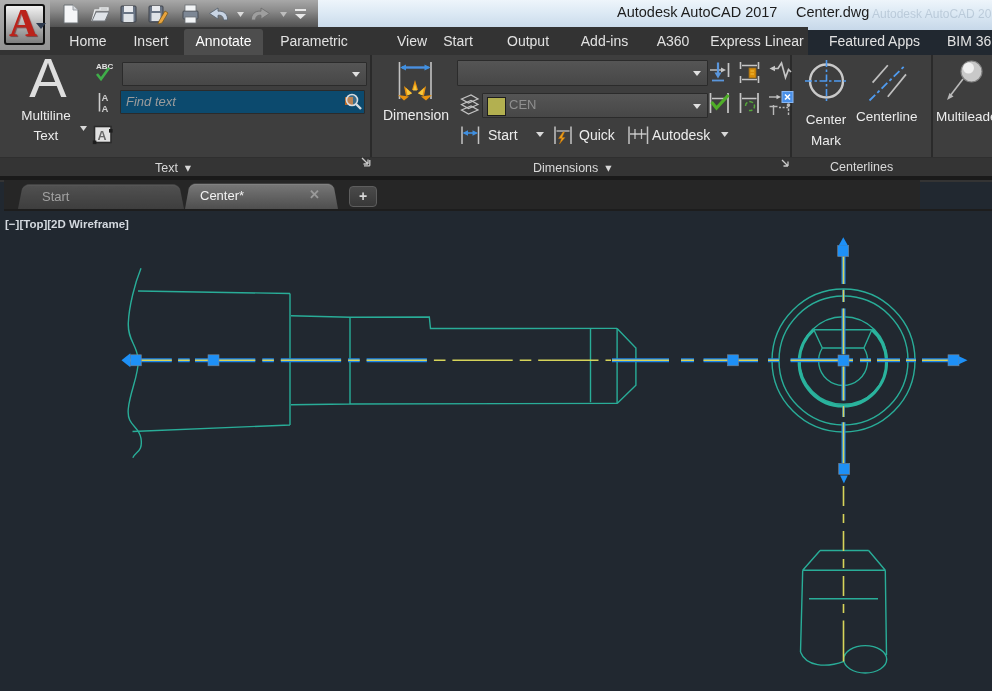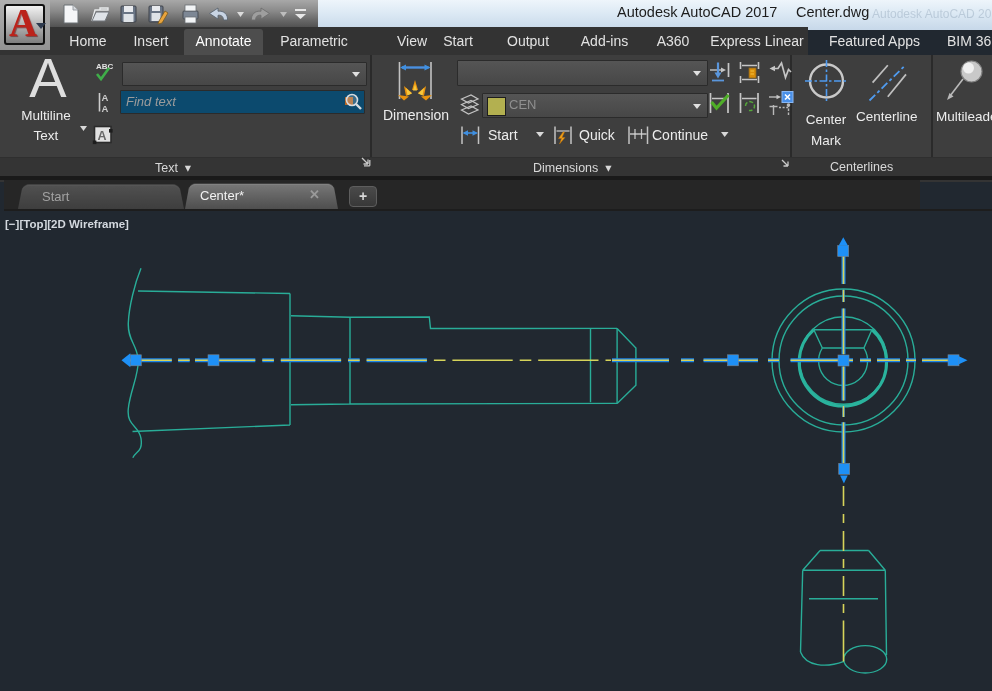--- a/index.html
+++ b/index.html
@@ -118,21 +118,21 @@
     <div class="combo" style="left:457px;top:5px;width:251px;height:26px;">
       <div class="arr"></div>
     </div>
     <div class="combo" style="left:482px;top:38px;width:226px;height:25px;">
       <div class="arr"></div>
       <span style="position:absolute;left:4px;top:3px;width:17px;height:17px;background:#b3b050;border:1px solid #1d1d1d;"></span>
       <span style="position:absolute;left:26px;top:3px;color:#8f8f8f;font-size:13px;">CEN</span>
     </div>
     <div class="abs" style="left:488px;top:72px;font-size:14px;color:#ececec;">Start</div>
     <div class="abs" style="left:579px;top:72px;font-size:14px;color:#ececec;">Quick</div>
-    <div class="abs" style="left:652px;top:72px;font-size:14px;color:#ececec;">Continue</div>
+    <div class="abs" style="left:652px;top:72px;font-size:14px;color:#ececec;">Autodesk</div>
 
     <div class="abs" style="left:796px;top:54px;width:60px;text-align:center;font-size:13.5px;color:#ececec;line-height:21px;">Center<br>Mark</div>
     <div class="abs" style="left:856px;top:54px;width:68px;font-size:13.5px;color:#ececec;">Centerline</div>
     <div class="abs" style="left:936px;top:54px;width:62px;font-size:13.5px;color:#ececec;overflow:hidden;white-space:nowrap;">Multileader</div>
     <svg class="abs" id="ribicons" style="left:0;top:0;" width="992" height="121" viewBox="0 0 992 121">
 
       <text x="96" y="14" font-size="8" font-weight="bold" fill="#e2e2e2" font-family="Liberation Sans">ABC</text>
       <path d="M97,19 L101,24 L109,13" stroke="#3fae49" stroke-width="2.6" fill="none"></path>
       <path d="M99.5,38 L99.5,56.5" stroke="#cdcdcd" stroke-width="1.6"></path>
       <text x="101.5" y="45.5" font-size="9.5" font-weight="bold" fill="#cdcdcd" font-family="Liberation Sans">A</text>

